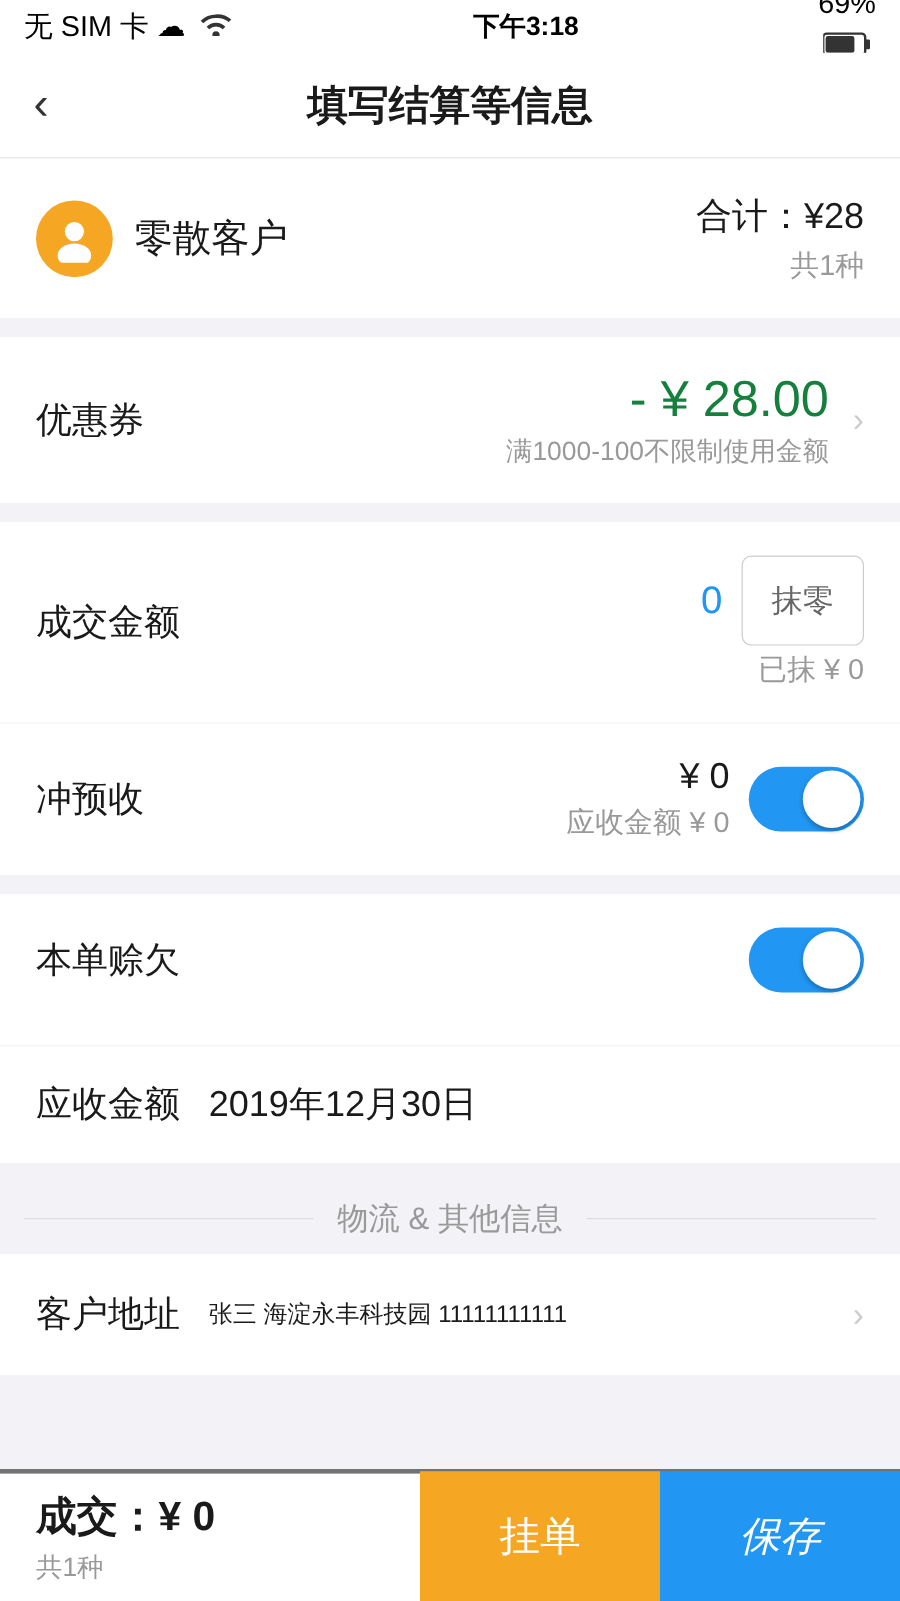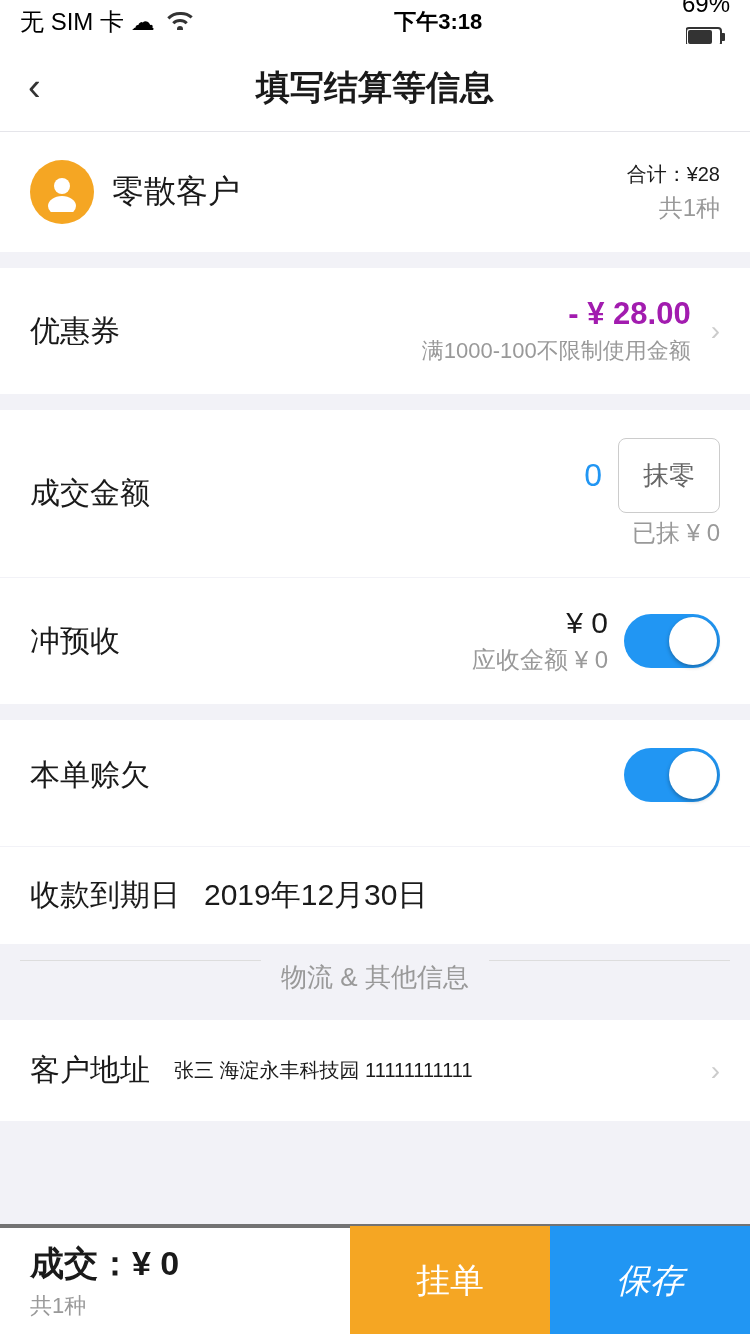--- a/index.html
+++ b/index.html
@@ -95,21 +95,21 @@
       justify-content: center;
     }
     .customer-name {
       font-size: 32px;
       color: #1a1a1a;
     }
     .customer-total {
       text-align: right;
     }
     .total-amount {
-      font-size: 20px;
+      font-size: 30px;
       color: #1a1a1a;
     }
     .total-count {
       font-size: 24px;
       color: #999;
       margin-top: 4px;
     }
     .row-label {
       font-size: 30px;
       color: #1a1a1a;
@@ -125,23 +125,23 @@
     .coupon-row {
       padding: 28px 30px;
       display: flex;
       align-items: center;
       justify-content: space-between;
     }
     .coupon-right {
       text-align: right;
     }
     .coupon-amount {
-      font-size: 31px;
-      color: #a21caf;
-      font-weight: 700;
+      font-size: 42px;
+      color: #15803d;
+      font-weight: 400;
     }
     .coupon-desc {
       font-size: 22px;
       color: #999;
       margin-top: 4px;
     }
     .chevron-icon {
       color: #ccc;
       font-size: 28px;
       margin-left: 8px;
@@ -275,20 +275,21 @@
       margin: 0 20px;
     }
     .divider-label {
       font-size: 26px;
       color: #999;
     }
     .logistics-section {
       background: #f2f2f7;
       height: 60px;
       display: flex;
+      align-items: center;
       justify-content: center;
     }
 
     
     .address-section {
       background: #fff;
       margin-bottom: 16px;
       padding: 30px;
       display: flex;
       align-items: center;
@@ -459,21 +460,21 @@
   </div>
 
   <div class="debt-block">
     <div class="debt-section">
       <span class="debt-label">本单赊欠</span>
       <div class="toggle active">
         <div class="toggle-knob"></div>
       </div>
     </div>
     <div class="due-date-row">
-      <span class="due-label">收款到期日</span>
+      <span class="due-label">应收金额</span>
       <span class="due-value">2019年12月30日</span>
     </div>
   </div>
 
   <div class="logistics-section">
     <div class="divider-line"></div>
     <span class="divider-label">物流 &amp; 其他信息</span>
     <div class="divider-line"></div>
   </div>
 

